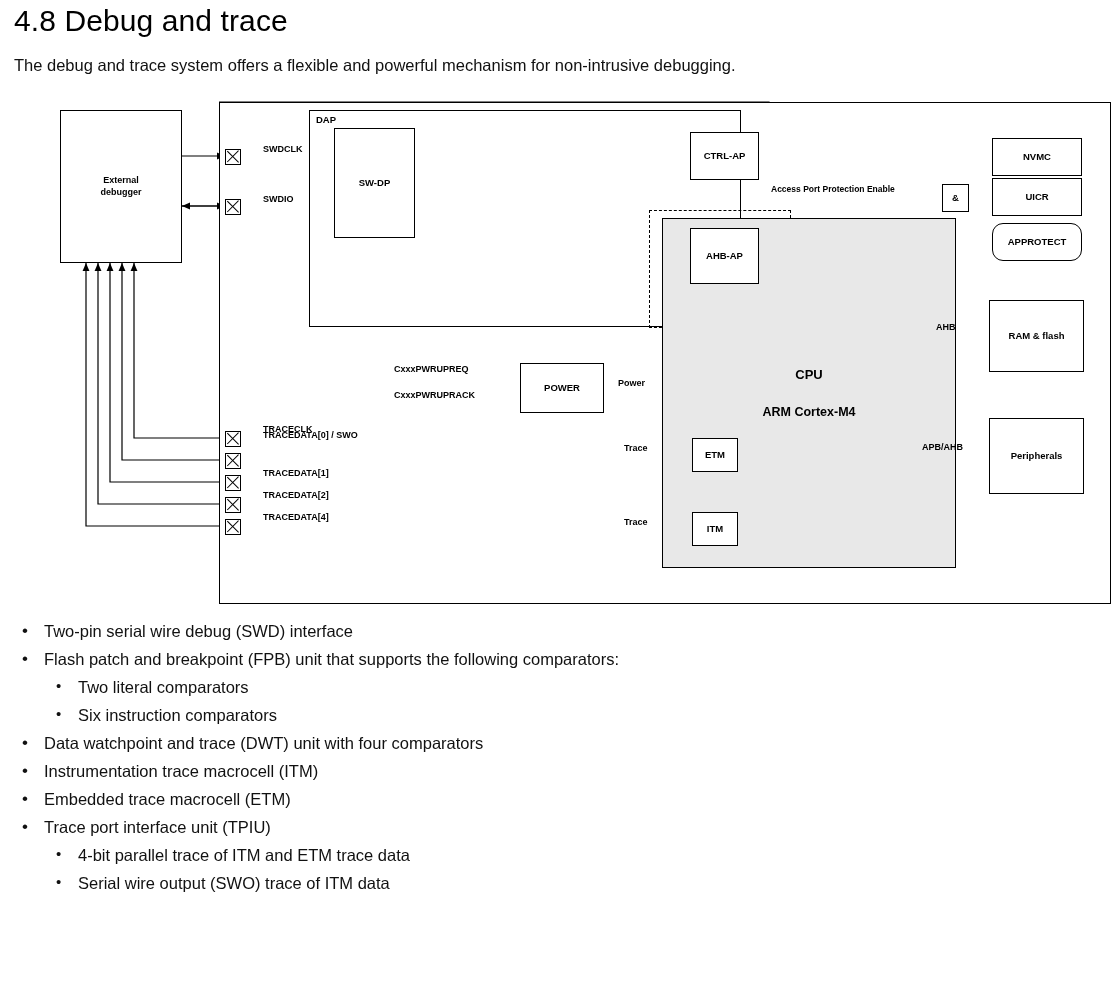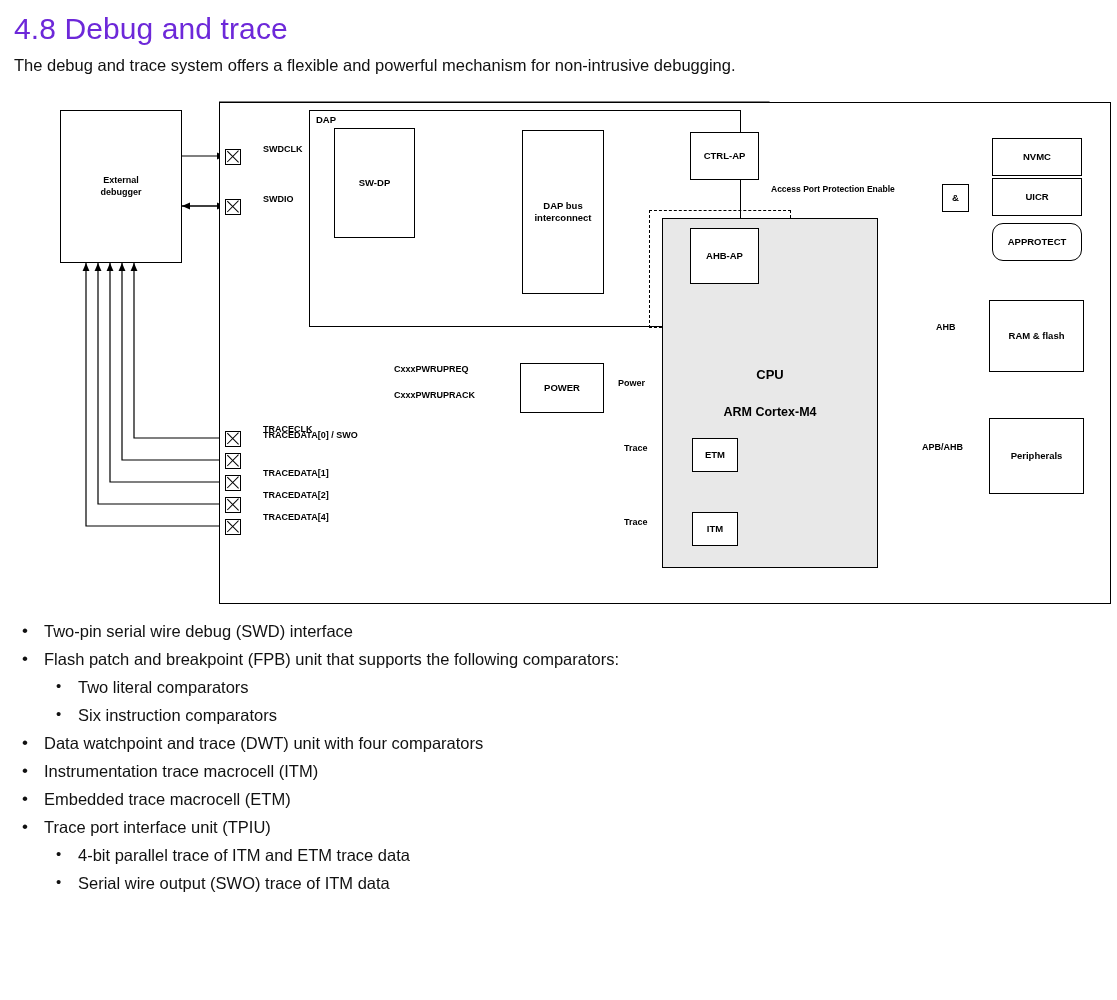--- a/index.html
+++ b/index.html
@@ -6,22 +6,22 @@
   body{
     width:1117px;height:1000px;background:#ffffff;
     font-family:"Liberation Sans", sans-serif;
     color:#000;
     position:relative;
     overflow:hidden;
   }
   .page{position:relative;width:1117px;height:1000px;}
 
   h1.section-title{
-    position:absolute;left:14px;top:12px;margin:0;
-    font-size:30px;font-weight:400;color:#6d28d9;letter-spacing:0.1px;
+    position:absolute;left:14px;top:4px;margin:0;
+    font-size:30px;font-weight:400;color:#000000;letter-spacing:0.1px;
   }
   .intro{
     position:absolute;left:14px;top:56px;font-size:16.5px;color:#111;
   }
 
   
   .diagram{
     position:absolute;left:14px;top:88px;width:1090px;height:520px;
   }
   .box{
@@ -151,38 +151,34 @@
       </g>
     </svg>
 
     <div class="outer" style="left:205px;top:14px;width:890px;height:500px;"></div>
 
     <div class="dap-box" style="left:295px;top:22px;width:430px;height:215px;"></div>
     <div class="dap-label" style="left:302px;top:26px;">DAP</div>
 
     <div class="dashed" style="left:635px;top:122px;width:140px;height:116px;"></div>
 
-    <div class="cpu" style="left:648px;top:130px;width:216px;height:350px;">
+    <div class="cpu" style="left:648px;top:130px;width:294px;height:350px;">
       <div class="cpu-t1">CPU</div>
       <div class="cpu-t2">ARM Cortex-M4</div>
     </div>
 
     <div class="box" style="left:46px;top:22px;width:122px;height:153px;">
       <span style="white-space:pre-line;font-size:9px;">External
 debugger</span>
     </div>
 
     <div class="box" style="left:320px;top:40px;width:81px;height:110px;">
       <span>SW-DP</span>
     </div>
 
-    <div class="box" style="left:508px;top:42px;width:82px;height:164px;">
-      <span style="white-space:pre-line;">DAP bus
-interconnect</span>
-    </div>
 
     <div class="box" style="left:676px;top:44px;width:69px;height:48px;">
       <span>CTRL-AP</span>
     </div>
 
     <div class="box" style="left:676px;top:140px;width:69px;height:56px;">
       <span>AHB-AP</span>
     </div>
 
     <div class="box" style="left:978px;top:50px;width:90px;height:38px;">

